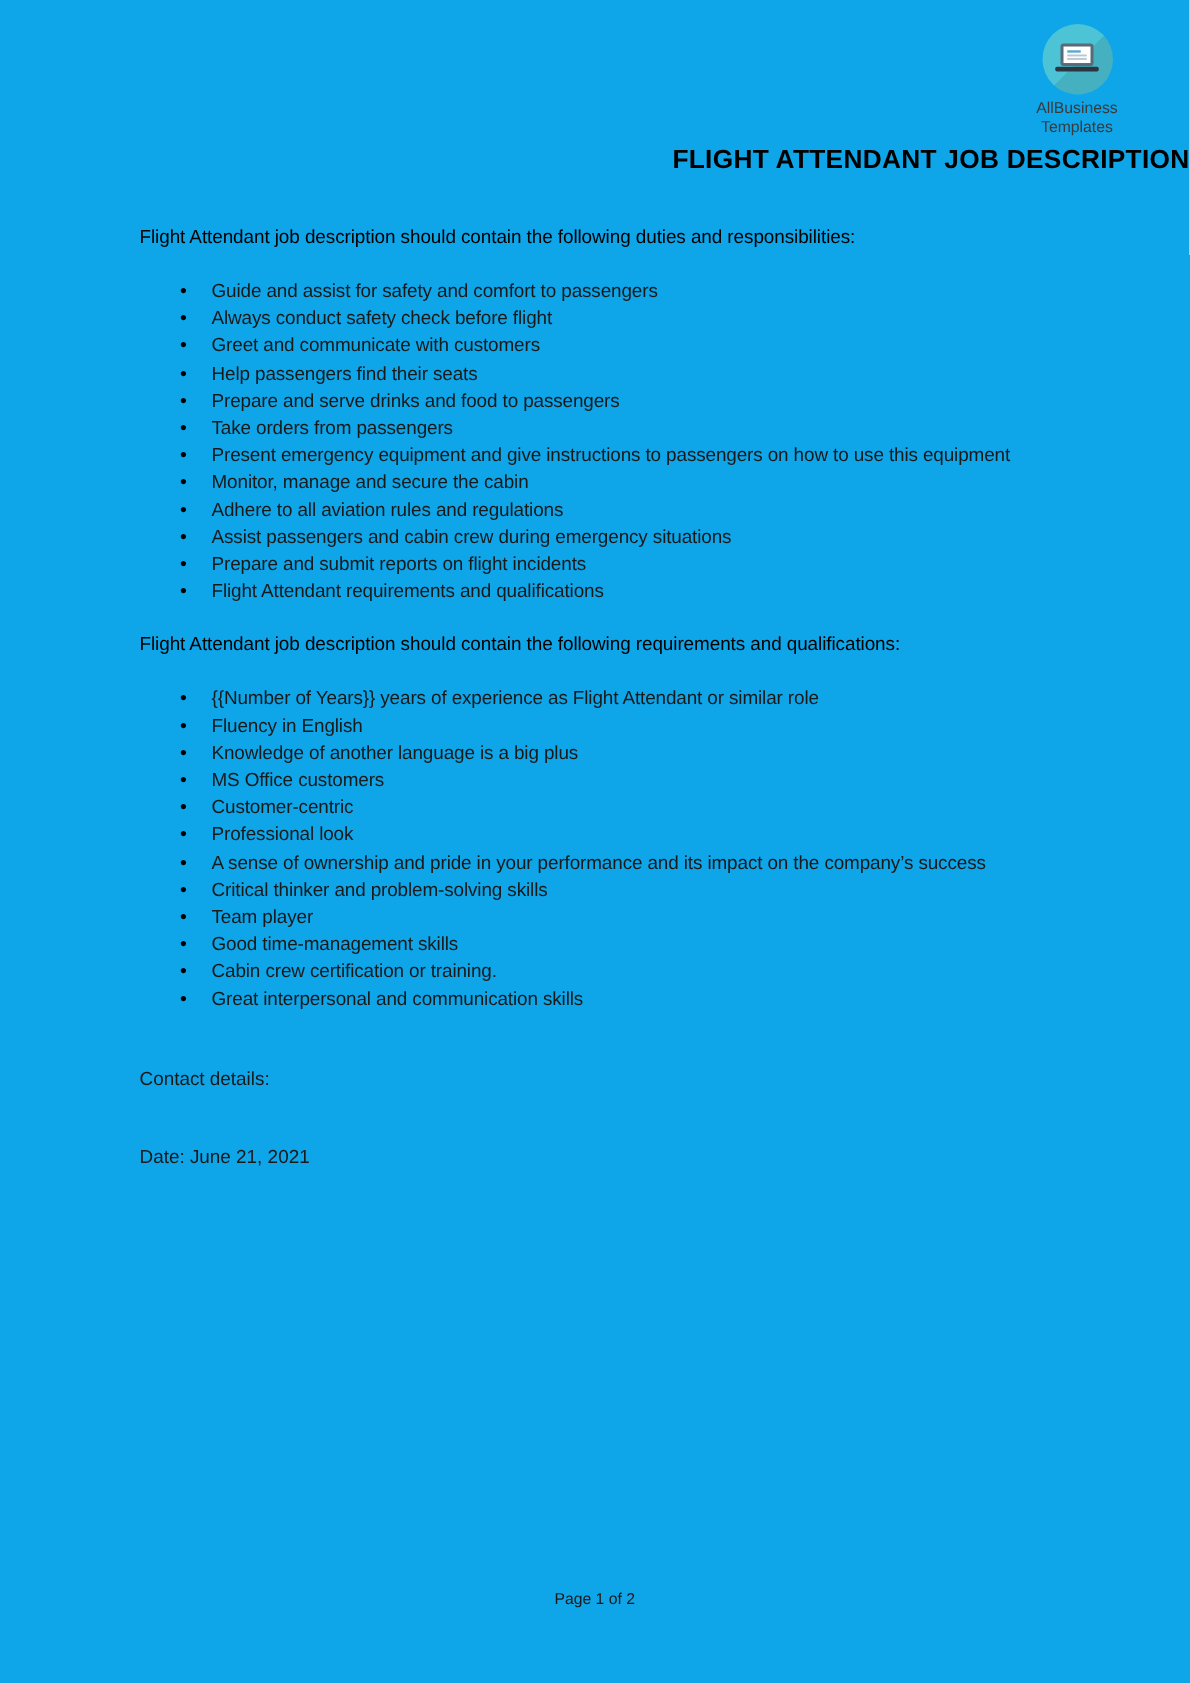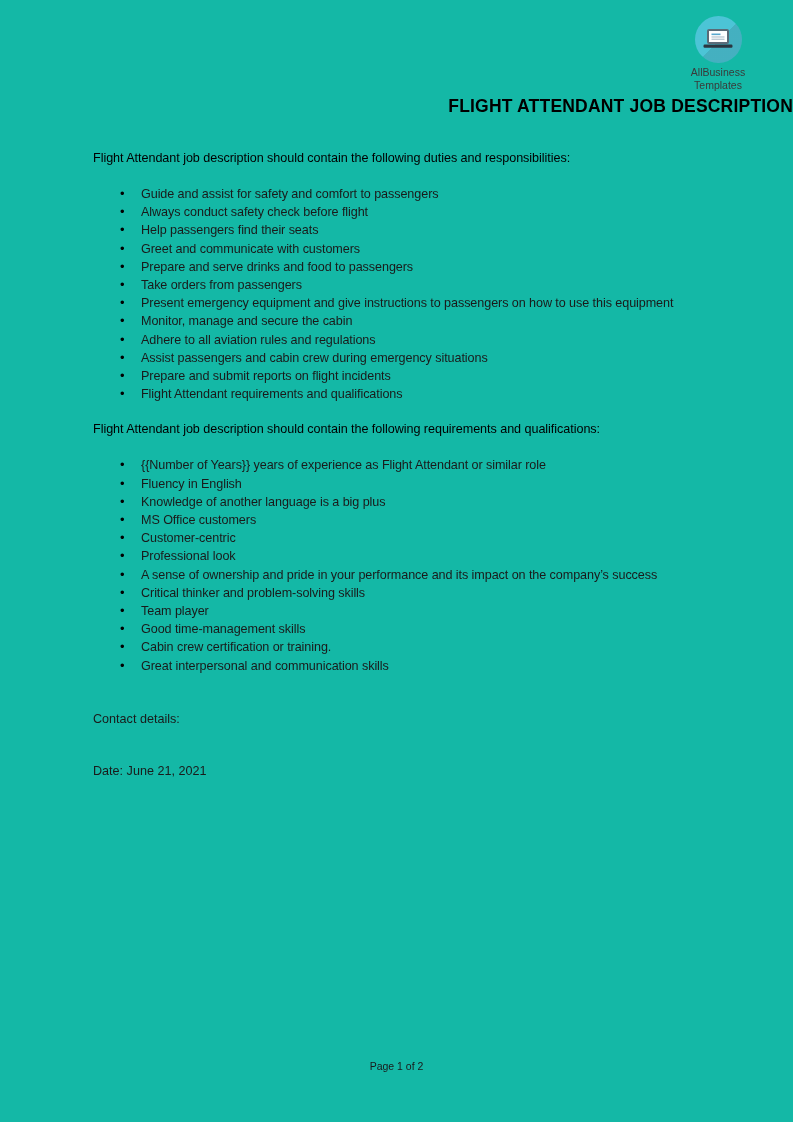--- a/index.html
+++ b/index.html
@@ -14,21 +14,21 @@
     font-family: "Liberation Sans", sans-serif;
     color: #000000;
     overflow: hidden;
   }
 
   .page {
     position: absolute;
     inset: 0;
     width: 793px;
     height: 1122px;
-    background: #14b8a6;
+    background: #0ea5e9;
   }
 
   
   .logo-block {
     position: absolute;
     top: 16px;
     left: 672px;
     width: 92px;
     text-align: center;
   }
@@ -167,22 +167,22 @@
 
   <div class="content">
 
     <div class="section-heading">Flight Attendant job description should contain the following duties and responsibilities:</div>
 
     <div class="spacer-lg"></div>
 
     <ul class="bullets">
       <li>Guide and assist for safety and comfort to passengers</li>
       <li>Always conduct safety check before flight</li>
+      <li>Greet and communicate with customers</li>
       <li>Help passengers find their seats</li>
-      <li>Greet and communicate with customers</li>
       <li>Prepare and serve drinks and food to passengers</li>
       <li>Take orders from passengers</li>
       <li>Present emergency equipment and give instructions to passengers on how to use this equipment</li>
       <li>Monitor, manage and secure the cabin</li>
       <li>Adhere to all aviation rules and regulations</li>
       <li>Assist passengers and cabin crew during emergency situations</li>
       <li>Prepare and submit reports on flight incidents</li>
       <li>Flight Attendant requirements and qualifications</li>
     </ul>
 

